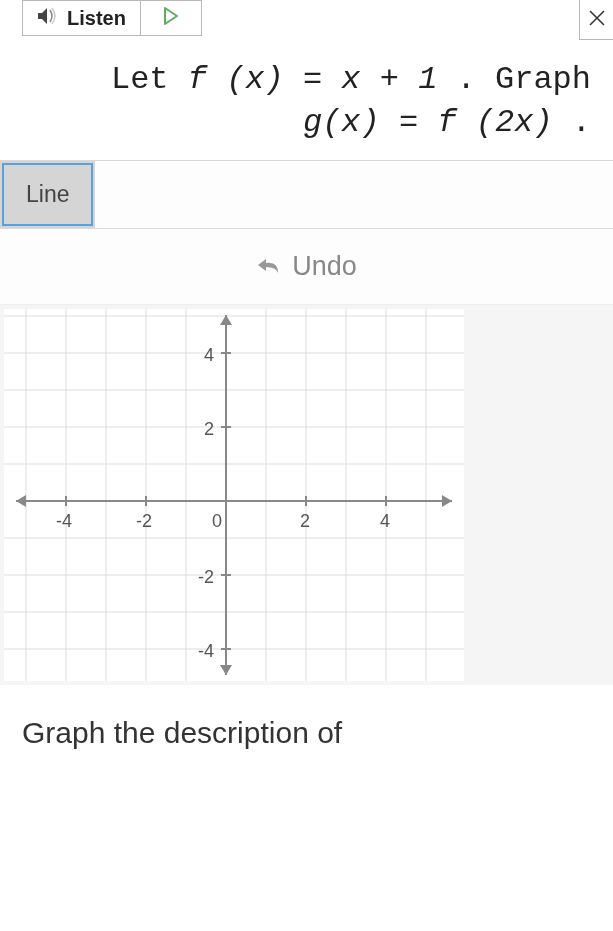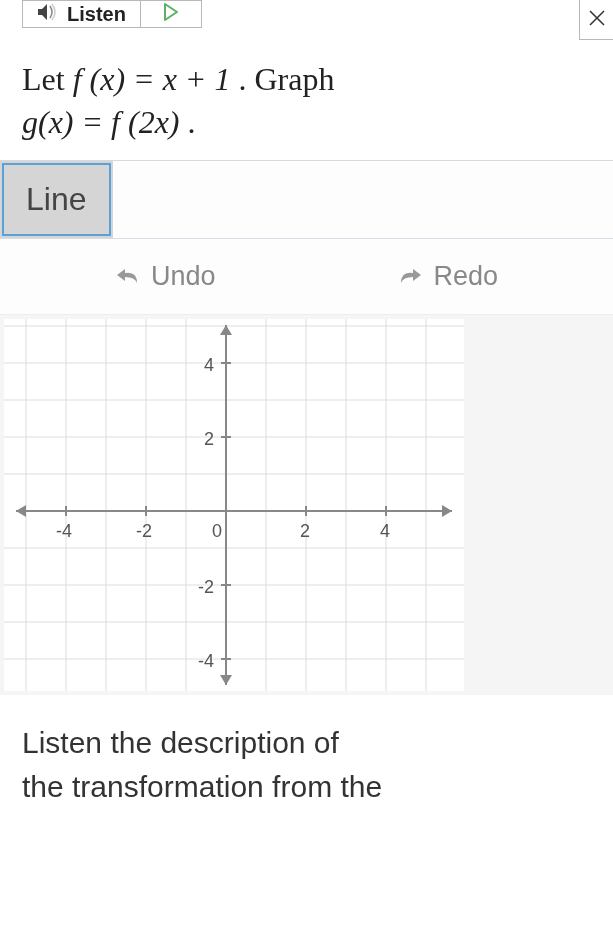--- a/index.html
+++ b/index.html
@@ -19,59 +19,60 @@
   }
   .btn {
     border: 1px solid #b8b8b8;
     background: #fff;
     padding: 8px 14px;
     font-size: 20px;
     display: flex;
     align-items: center;
     gap: 8px;
     cursor: pointer;
-    height: 28px;
+    height: 36px;
   }
   .listen-btn { border-right: none; }
   .play-btn { padding: 8px 22px; }
   .top-icon-btn {
     border: 1px solid #b8b8b8;
     background: #fff;
     border-left: 1px solid #b8b8b8;
     width: 34px;
     height: 40px;
     display: flex;
     align-items: center;
     justify-content: center;
     cursor: pointer;
     margin-left: auto;
     margin-right: 0;
     border-right: none;
     border-top: none;
   }
   .problem {
     padding: 6px 22px 16px 22px;
-    font-family: Liberation Serif, serif;
+    font-family: Liberation Mono, monospace;
     font-size: 32px;
     line-height: 1.35;
     color: #222;
+    text-align: right;
   }
   .problem .math { font-style: italic; }
   .tool-row {
     display: flex;
     border-top: 1px solid #d9d9d9;
     border-bottom: 1px solid #d5dee6;
     background: #fdfdfd;
   }
   .tool-btn {
     display: flex;
     align-items: center;
     gap: 10px;
     padding: 20px 26px;
-    font-size: 32px;
+    font-size: 23px;
     color: #444;
     cursor: pointer;
     border: none;
     background: transparent;
     font-family: Arial, Helvetica, sans-serif;
   }
   .tool-btn.active {
     background: #d5d5d5;
     outline: 2px solid #5aa1d8;
     outline-offset: -4px;
@@ -166,28 +167,20 @@
 </div>
 
 <div class="action-row">
   <button class="action-btn">
     <span>
       <svg width="26" height="20" viewBox="0 0 26 20">
         <path d="M10 4 L2 10 L10 16 L10 12 Q20 12 22 18 Q22 6 10 8 Z" fill="#999"></path>
       </svg>
     </span>
     <span>Undo</span>
-  </button>
-  <button class="action-btn">
-    <span>
-      <svg width="26" height="20" viewBox="0 0 26 20">
-        <path d="M16 4 L24 10 L16 16 L16 12 Q6 12 4 18 Q4 6 16 8 Z" fill="#999"></path>
-      </svg>
-    </span>
-    <span>Redo</span>
   </button>
 </div>
 
 <div class="graph-wrap">
   <div class="graph-inner">
     <svg class="grid-svg" viewBox="0 0 460 372">
       <g stroke="#ddd" stroke-width="1">
         <line x1="22" y1="0" x2="22" y2="372"></line>
         <line x1="62" y1="0" x2="62" y2="372"></line>
         <line x1="102" y1="0" x2="102" y2="372"></line>
@@ -235,15 +228,14 @@
     <div class="axis-label" style="left:194px;top:332px">-4</div>
     <div class="axis-label" style="left:52px;top:202px">-4</div>
     <div class="axis-label" style="left:132px;top:202px">-2</div>
     <div class="axis-label" style="left:208px;top:202px">0</div>
     <div class="axis-label" style="left:296px;top:202px">2</div>
     <div class="axis-label" style="left:376px;top:202px">4</div>
   </div>
 </div>
 
 <div class="bottom-text">
-  <span>Listen the description of</span><br>
-  <span>the transformation from the</span>
+  <span>Graph the description of</span><br>
 </div>
 
 </body></html>

